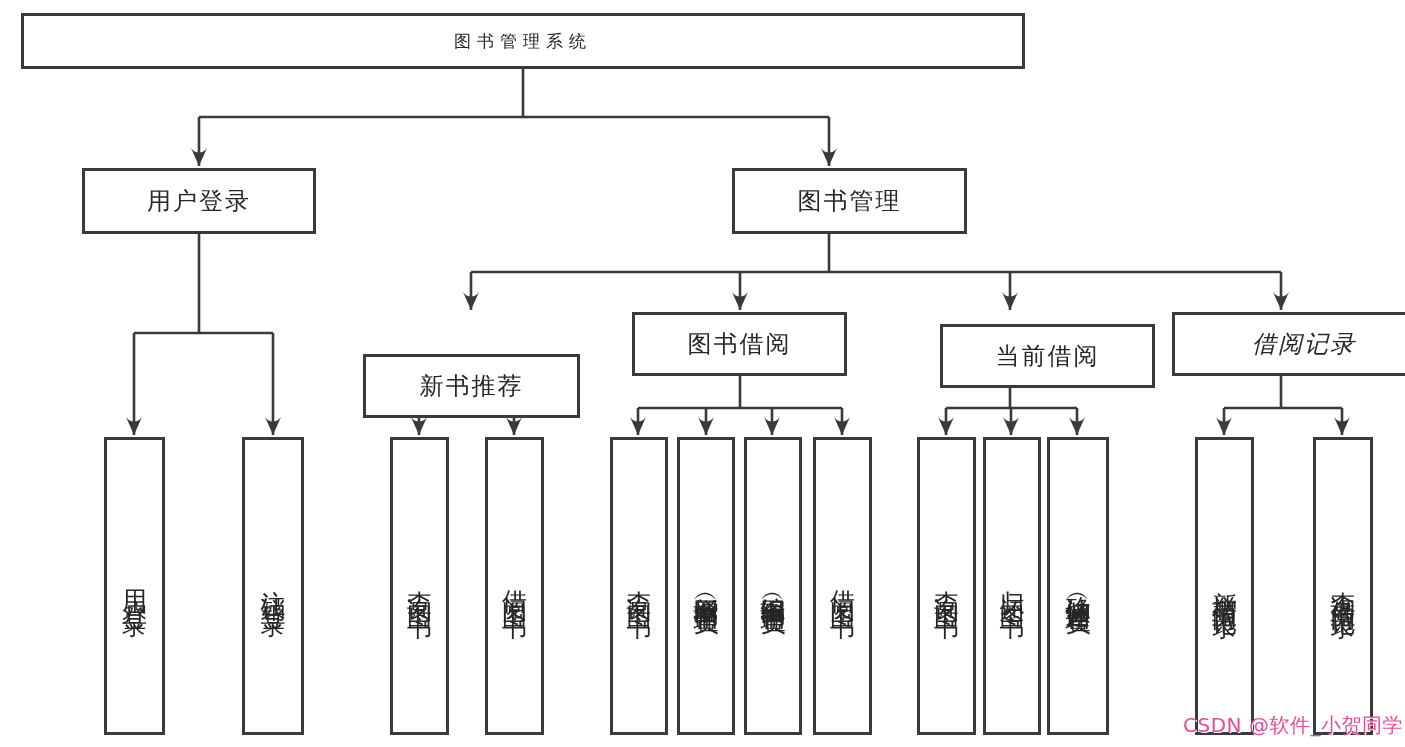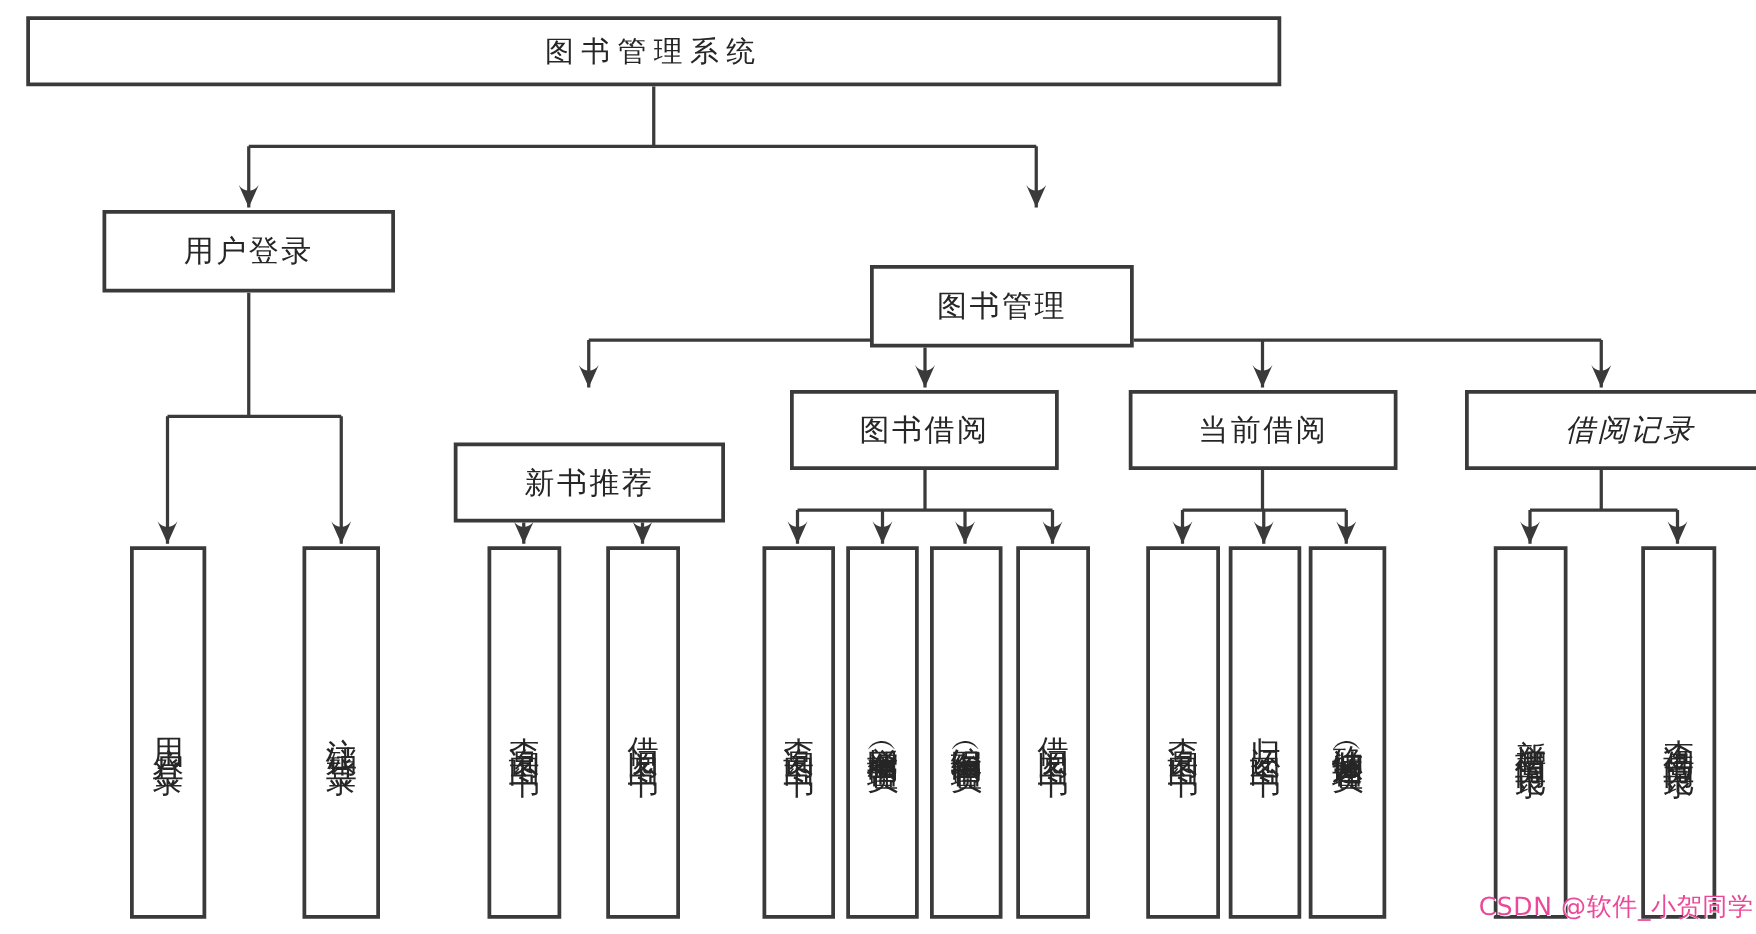--- a/index.html
+++ b/index.html
@@ -28,21 +28,21 @@
     display: flex;
     align-items: center;
     justify-content: center;
     color: #262626;
   }
   .box span {
     white-space: nowrap;
   }
   .root {
     left: 21px; top: 13px; width: 1004px; height: 56px;
-    font-size: 23px; letter-spacing: 6px;
+    font-size: 17px; letter-spacing: 6px;
   }
   .lv2 {
     top: 168px; height: 66px;
     font-size: 24px; letter-spacing: 2px;
   }
   .lv3 {
     top: 312px; height: 64px;
     font-size: 24px; letter-spacing: 2px;
   }
   .leaf {
@@ -51,25 +51,25 @@
   }
   .vtext {
     writing-mode: vertical-rl;
     text-orientation: mixed;
   }
   .sp-wide  { letter-spacing: 8px; }
   .sp-mid   { letter-spacing: 5px; }
   .sp-tight { letter-spacing: 2px; }
 
   .b-user-login   { left: 82px;  width: 234px; }
-  .b-book-mgmt    { left: 696px; width: 211px; margin-top: 44px; }
+  .b-book-mgmt    { left: 732px; width: 235px; }
 
   .b-new-book     { left: 363px;  width: 217px; margin-top: 42px; }
   .b-book-borrow  { left: 632px;  width: 215px; }
-  .b-cur-borrow   { left: 903px;  width: 215px; }
+  .b-cur-borrow   { left: 940px;  width: 215px; margin-top: 12px; }
   .b-borrow-rec   { left: 1172px; width: 264px; font-style: italic; }
 
   .l-1  { left: 104px;  width: 61px; }
   .l-2  { left: 242px;  width: 62px; }
   .l-3  { left: 390px;  width: 59px; }
   .l-4  { left: 485px;  width: 59px; }
   .l-5  { left: 610px;  width: 58px; }
   .l-6  { left: 677px;  width: 58px; }
   .l-7  { left: 744px;  width: 58px; }
   .l-8  { left: 813px;  width: 59px; }

